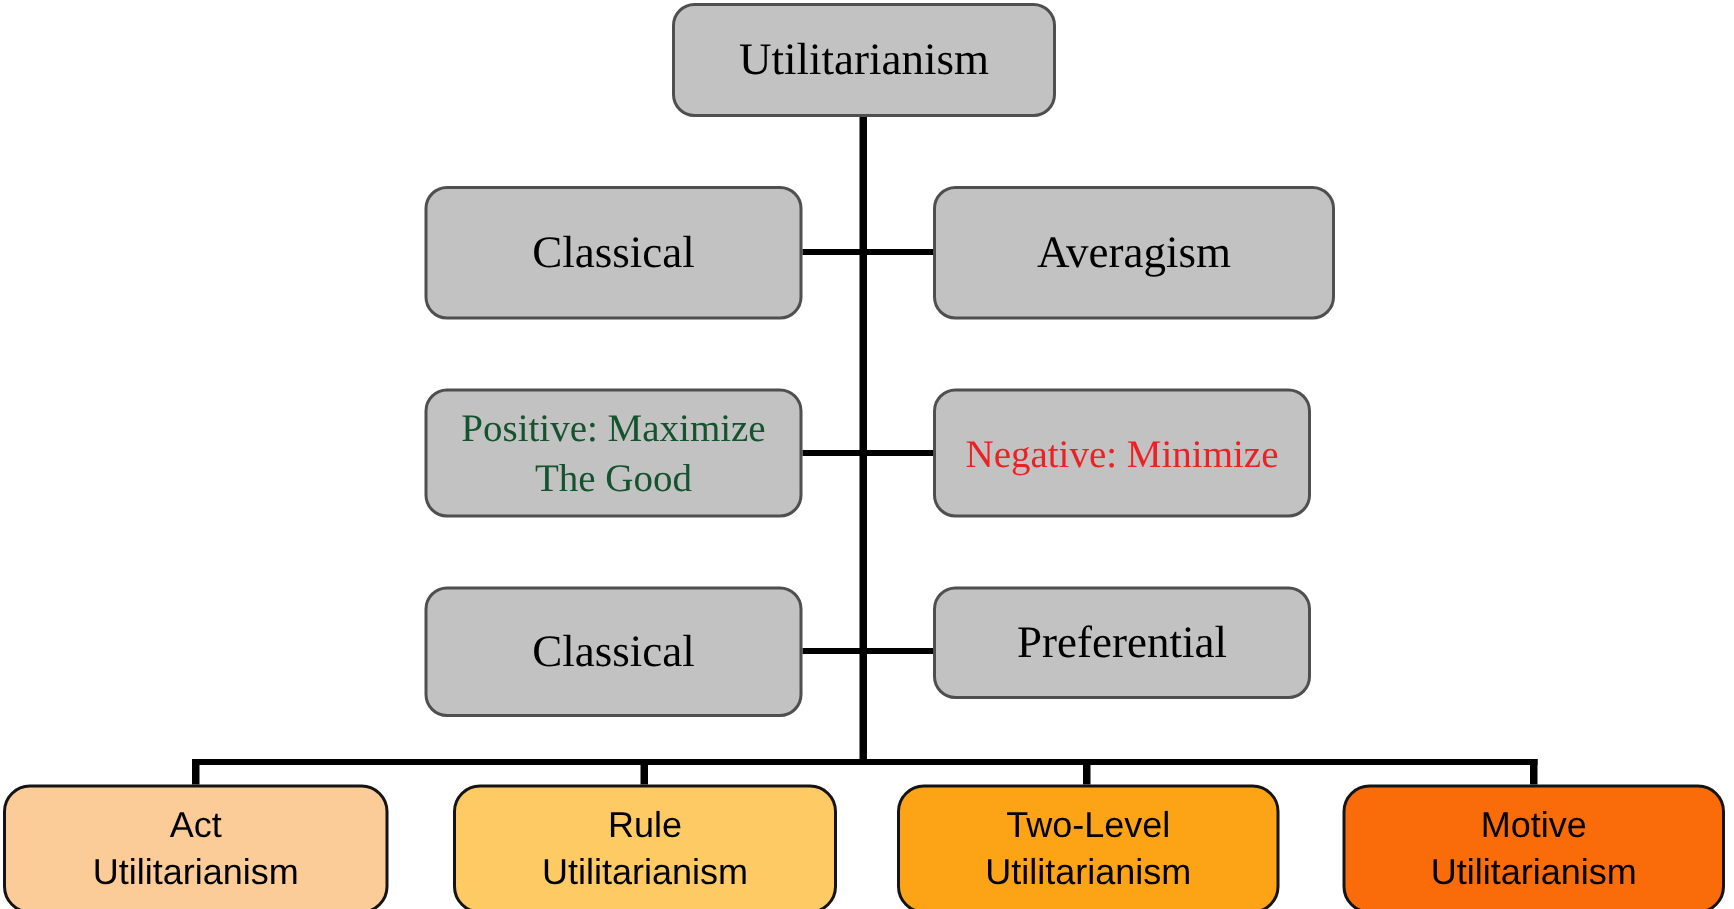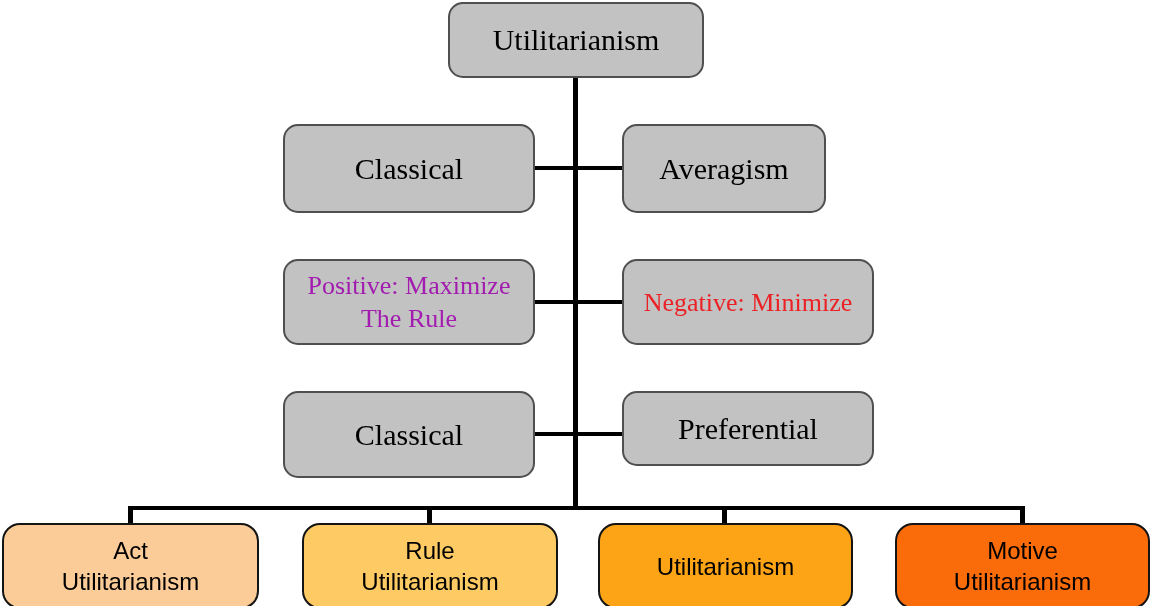--- a/index.html
+++ b/index.html
@@ -37,21 +37,21 @@
     background: #C2C2C2;
     border: 2px solid #4F4F4F;
     color: #000000;
     font-size: 30px;
     line-height: 34px;
   }
   .gray.small {
     font-size: 26px;
     line-height: 33px;
   }
-  .green-text { color: #a21caf; }
+  .green-text { color: #14532d; }
   .red-text   { color: #EC2125; }
 
   
   .leaf {
     font-family: "Liberation Sans", sans-serif;
     font-size: 24px;
     line-height: 31px;
     color: #000000;
     border: 2px solid #141414;
     border-radius: 18px;
@@ -78,27 +78,27 @@
   <div class="line" style="left:722px; top:506px; width:5px; height:17px;"></div>
   <div class="line" style="left:1020px; top:506px; width:5px; height:17px;"></div>
 
   <div class="node gray" style="left:448px; top:2px; width:256px; height:76px;">
     <span class="ln">Utilitarianism</span>
   </div>
 
   <div class="node gray" style="left:283px; top:124px; width:252px; height:89px;">
     <span class="ln">Classical</span>
   </div>
-  <div class="node gray" style="left:622px; top:124px; width:204px; height:89px;">
+  <div class="node gray" style="left:622px; top:124px; width:268px; height:89px;">
     <span class="ln">Averagism</span>
   </div>
 
   <div class="node gray small green-text" style="left:283px; top:259px; width:252px; height:86px;">
     <span class="ln">Positive: Maximize</span>
-    <span class="ln">The Rule</span>
+    <span class="ln">The Good</span>
   </div>
   <div class="node gray small red-text" style="left:622px; top:259px; width:252px; height:86px;align-items:center;">
     <span class="ln">Negative: Minimize</span>
   </div>
 
   <div class="node gray" style="left:283px; top:391px; width:252px; height:87px;text-align:center;">
     <span class="ln">Classical</span>
   </div>
   <div class="node gray" style="left:622px; top:391px; width:252px; height:75px;">
     <span class="ln">Preferential</span>
@@ -106,20 +106,21 @@
 
   <div class="node leaf leaf-act" style="left:2px; top:523px; width:257px; height:86px;">
     <span class="ln">Act</span>
     <span class="ln">Utilitarianism</span>
   </div>
   <div class="node leaf leaf-rule" style="left:302px; top:523px; width:256px; height:86px;">
     <span class="ln">Rule</span>
     <span class="ln">Utilitarianism</span>
   </div>
   <div class="node leaf leaf-twolevel" style="left:598px; top:523px; width:255px; height:86px;">
+    <span class="ln">Two-Level</span>
     <span class="ln">Utilitarianism</span>
   </div>
   <div class="node leaf leaf-motive" style="left:895px; top:523px; width:255px; height:86px;">
     <span class="ln">Motive</span>
     <span class="ln">Utilitarianism</span>
   </div>
 
 </div>
 
 </body></html>

